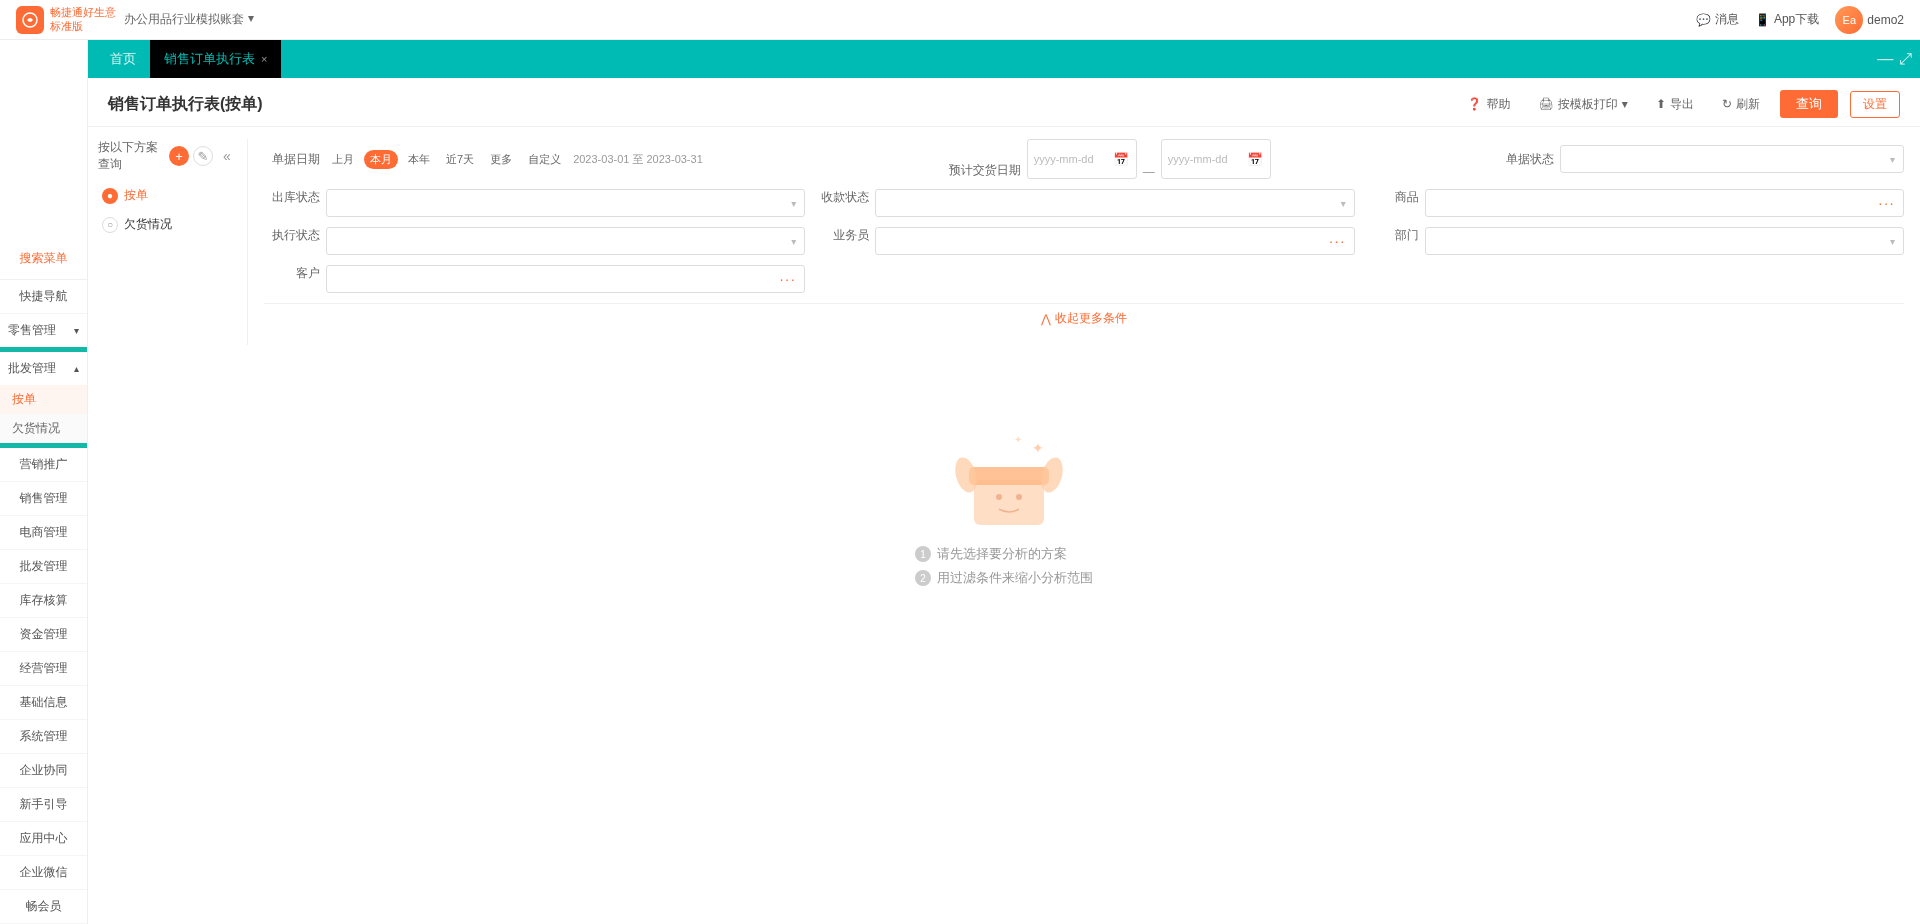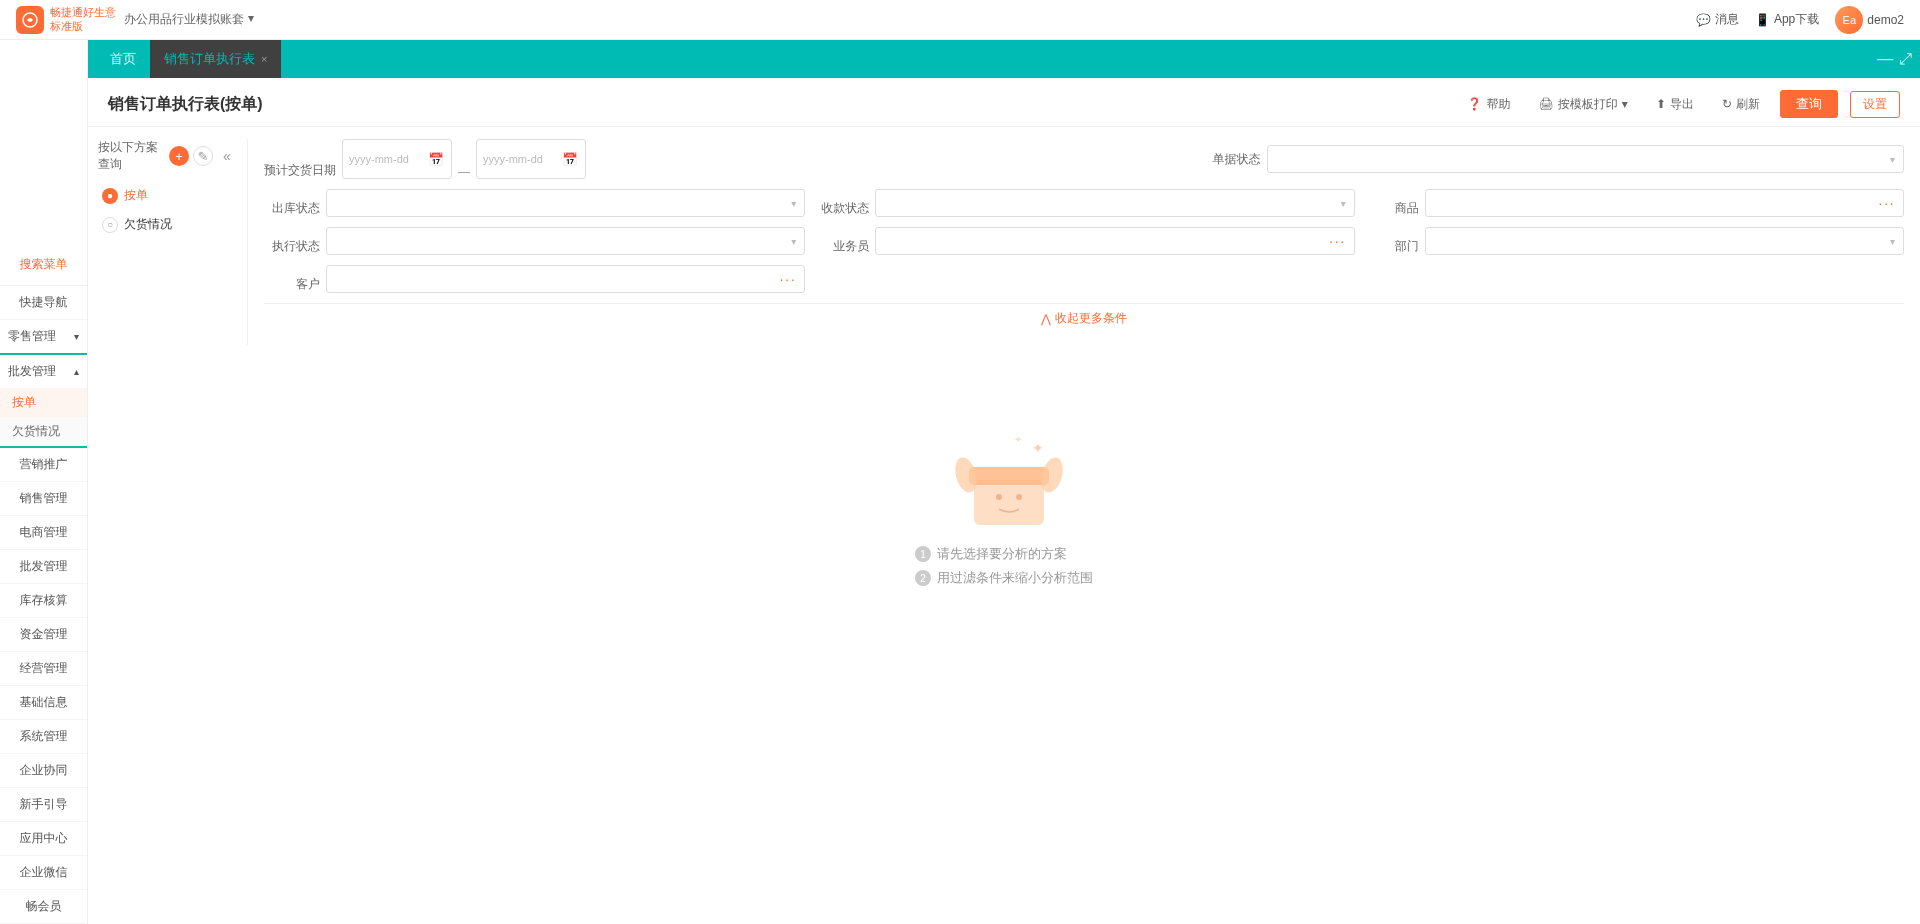--- a/index.html
+++ b/index.html
@@ -110,21 +110,21 @@
     .sidebar-nav-item {
       padding: 8px 4px;
       text-align: center;
       font-size: 12px;
       color: #555;
       cursor: pointer;
       border-bottom: 1px solid #f5f5f5;
     }
     .sidebar-section {
       background: #fff;
-      border-bottom: 2px solid #14b8a6;
+      border-bottom: 5px solid #14b8a6;
     }
     .sidebar-section-header {
       padding: 8px 8px;
       font-size: 12px;
       color: #555;
       display: flex;
       align-items: center;
       justify-content: space-between;
       cursor: pointer;
     }
@@ -298,21 +298,21 @@
     }
     .filter-row {
       display: flex;
       align-items: center;
       gap: 8px;
       margin-bottom: 10px;
       flex-wrap: wrap;
     }
     .filter-group {
       display: flex;
-      align-items: flex-end;
+      align-items: flex-start;
       gap: 6px;
       flex: 1;
       min-width: 200px;
     }
     .filter-label {
       font-size: 12px;
       color: #666;
       white-space: nowrap;
       min-width: 56px;
       text-align: right;
@@ -443,21 +443,21 @@
       height: 46px;
       padding: 0 14px;
       display: flex;
       align-items: center;
       font-size: 13px;
       color: rgba(255,255,255,0.85);
       cursor: pointer;
       gap: 6px;
     }
     .main-tab.active {
-      background: #404040;
+      background: #000000;
       color: #00bbb4;
       border-radius: 4px 4px 0 0;
     }
     .main-tab-controls {
       margin-left: auto;
       display: flex;
       gap: 6px;
       align-items: center;
     }
     .main-tab-ctrl {
@@ -608,20 +608,32 @@
             <div class="scheme-item">
               <div class="scheme-item-icon gray">○</div>
               <span class="scheme-item-label">欠货情况</span>
             </div>
           </div>
 
           <div class="filter-right">
 
             <div class="filter-row">
 
+              <div style="display:flex;align-items:center;gap:6px;flex:2.5;">
+                <span class="filter-label">单据日期</span>
+                <div class="date-preset">
+                  <button class="date-preset-btn">上月</button>
+                  <button class="date-preset-btn active">本月</button>
+                  <button class="date-preset-btn">本年</button>
+                  <button class="date-preset-btn">近7天</button>
+                  <button class="date-preset-btn">更多</button>
+                  <button class="date-preset-btn">自定义</button>
+                </div>
+                <span class="date-range">2023-03-01 至 2023-03-31</span>
+              </div>
 
               <div style="display:flex;align-items:flex-end;gap:6px;flex:2;">
                 <span class="filter-label" style="min-width:72px;">预计交货日期</span>
                 <div class="date-input">
                   <span style="color:#bbb;font-size:11px;">yyyy-mm-dd</span>
                   <span style="color:#ff6b35;font-size:13px;">📅</span>
                 </div>
                 <span class="date-separator">—</span>
                 <div class="date-input">
                   <span style="color:#bbb;font-size:11px;">yyyy-mm-dd</span>

